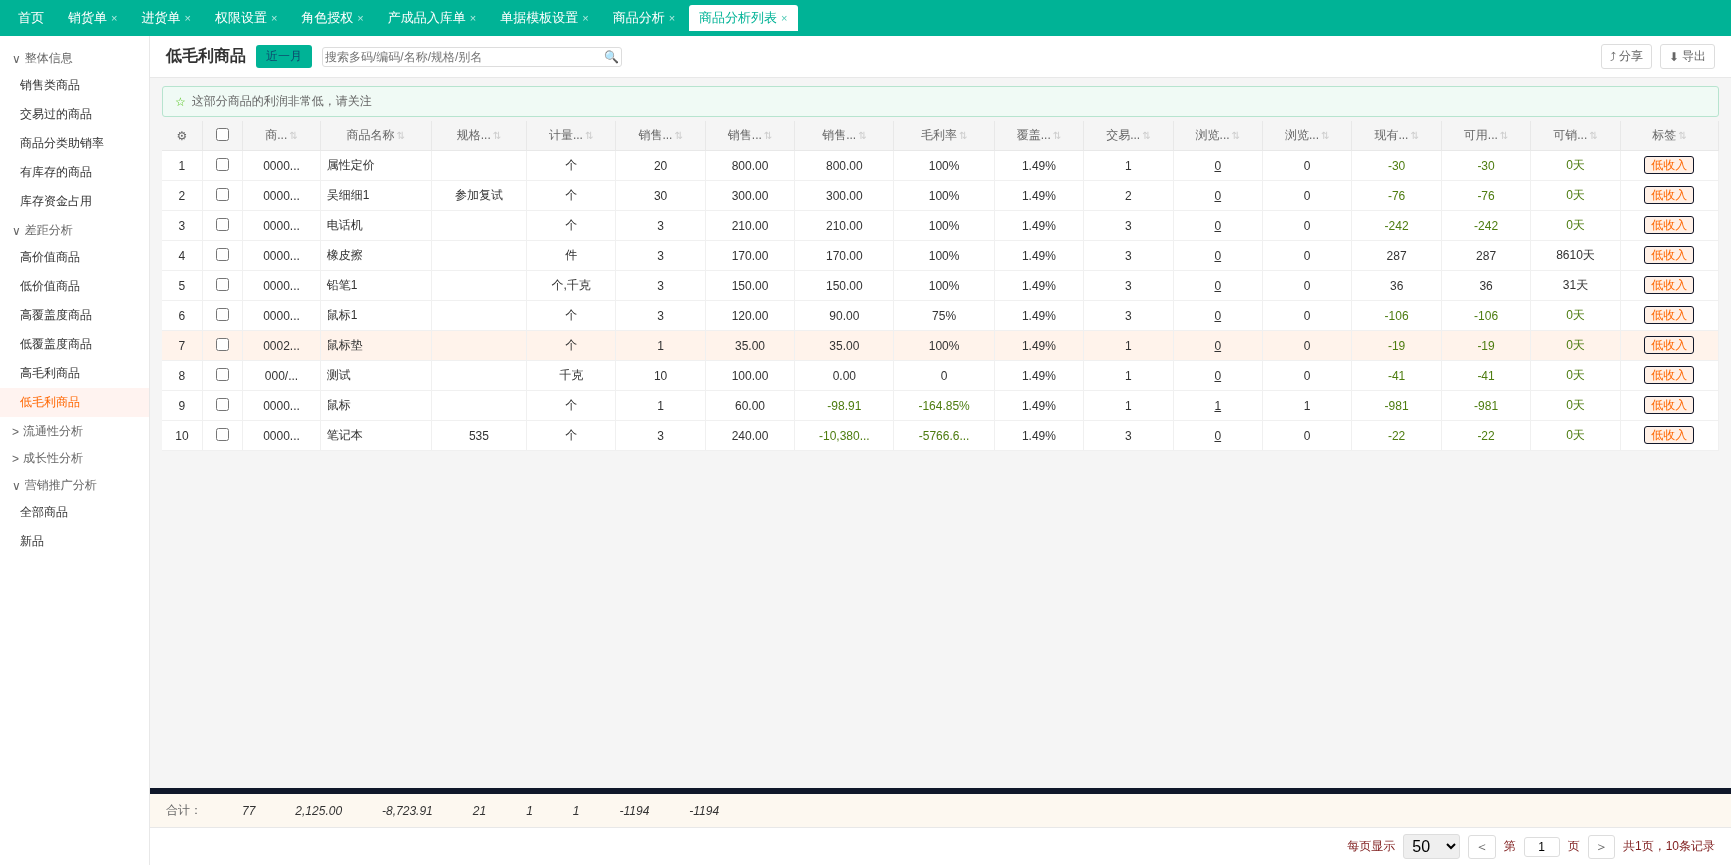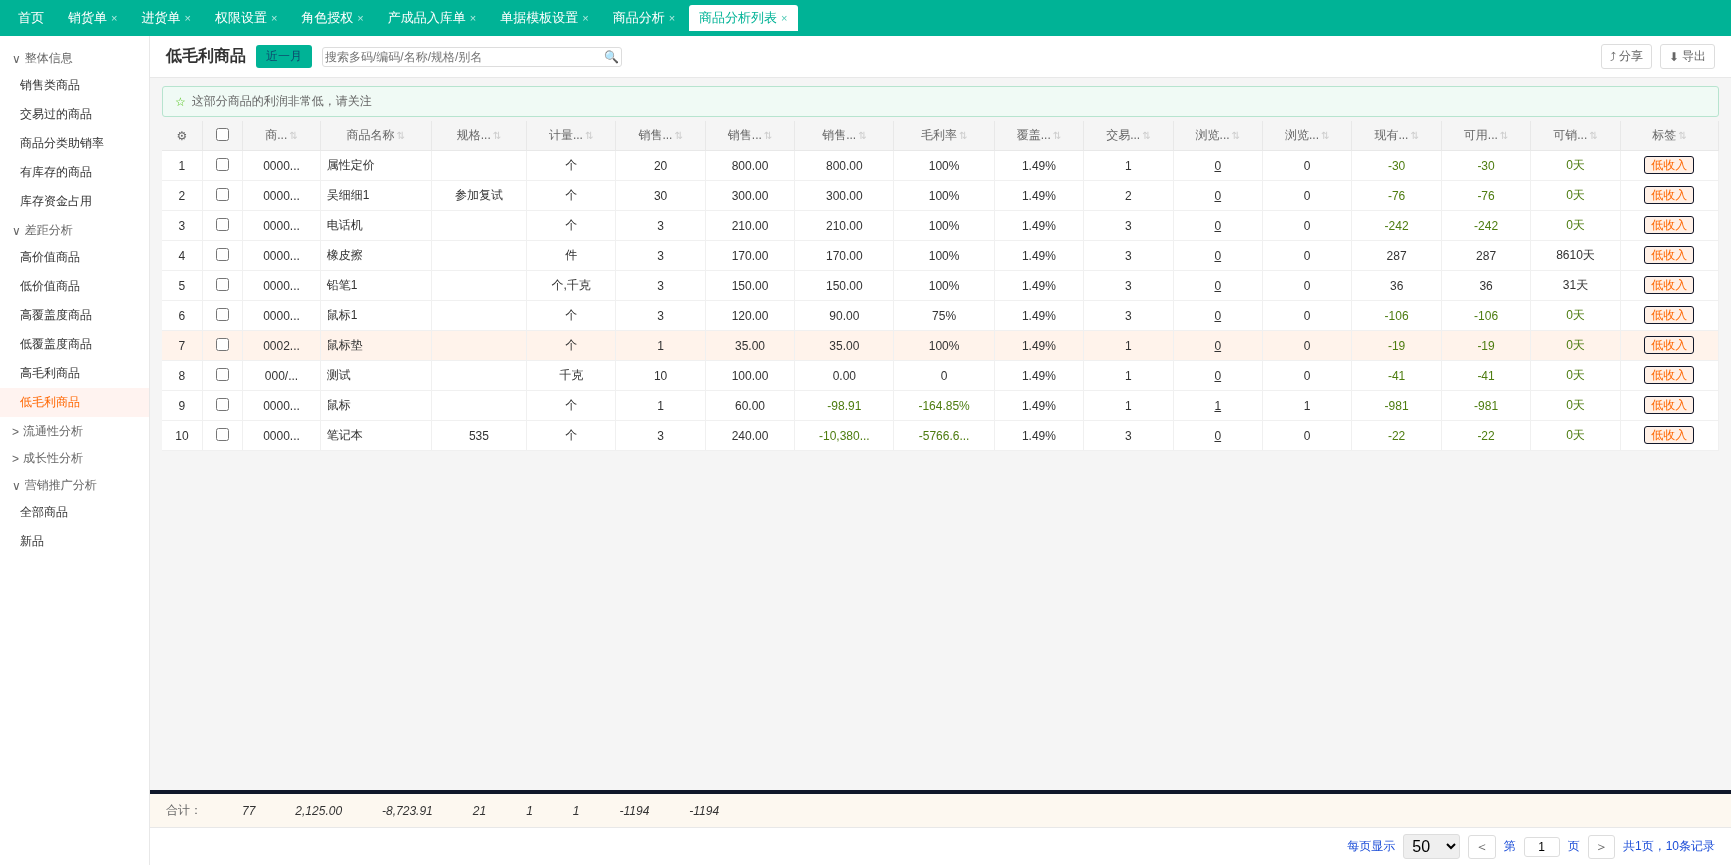--- a/index.html
+++ b/index.html
@@ -191,42 +191,42 @@
       padding: 1px 6px;
       border-radius: 3px;
       font-size: 12px;
     }
     .red-text { color: #4d7c0f; }
     .link-underline { text-decoration: underline; cursor: pointer; color: #333; }
 
     
     .table-footer {
       background: #fdf8f0;
-      border-top: 4px solid #0f172a;
+      border-top: 6px solid #0f172a;
       padding: 8px 16px;
       display: flex;
       align-items: center;
       font-size: 12px;
     }
     .footer-total { color: #666; margin-right: 20px; }
     .footer-values { display: flex; gap: 40px; margin-left: 20px; font-style: italic; }
     .footer-val { color: #333; }
 
     
     .pagination-bar {
       background: #fff;
       border-top: 1px solid #e8e8e8;
       padding: 6px 16px;
       display: flex;
       align-items: center;
       justify-content: flex-end;
       gap: 8px;
       font-size: 12px;
     }
-    .pagination-label { color: #1d4ed8; }
+    .pagination-label { color: #7f1d1d; }
     .page-size-select {
       border: 1px solid #ddd;
       border-radius: 3px;
       padding: 2px 4px;
       font-size: 16px;
       cursor: pointer;
     }
     .page-btn {
       border: 1px solid #ddd;
       background: #fff;

